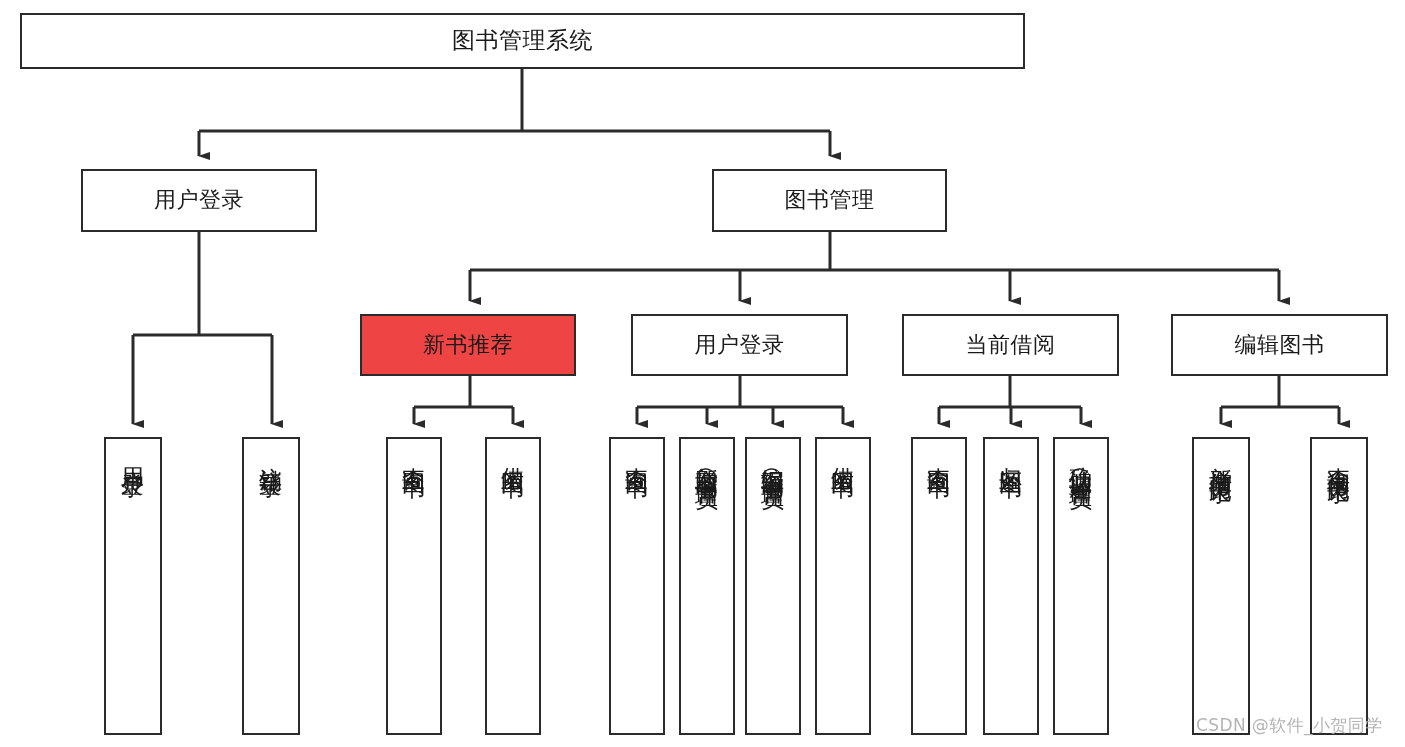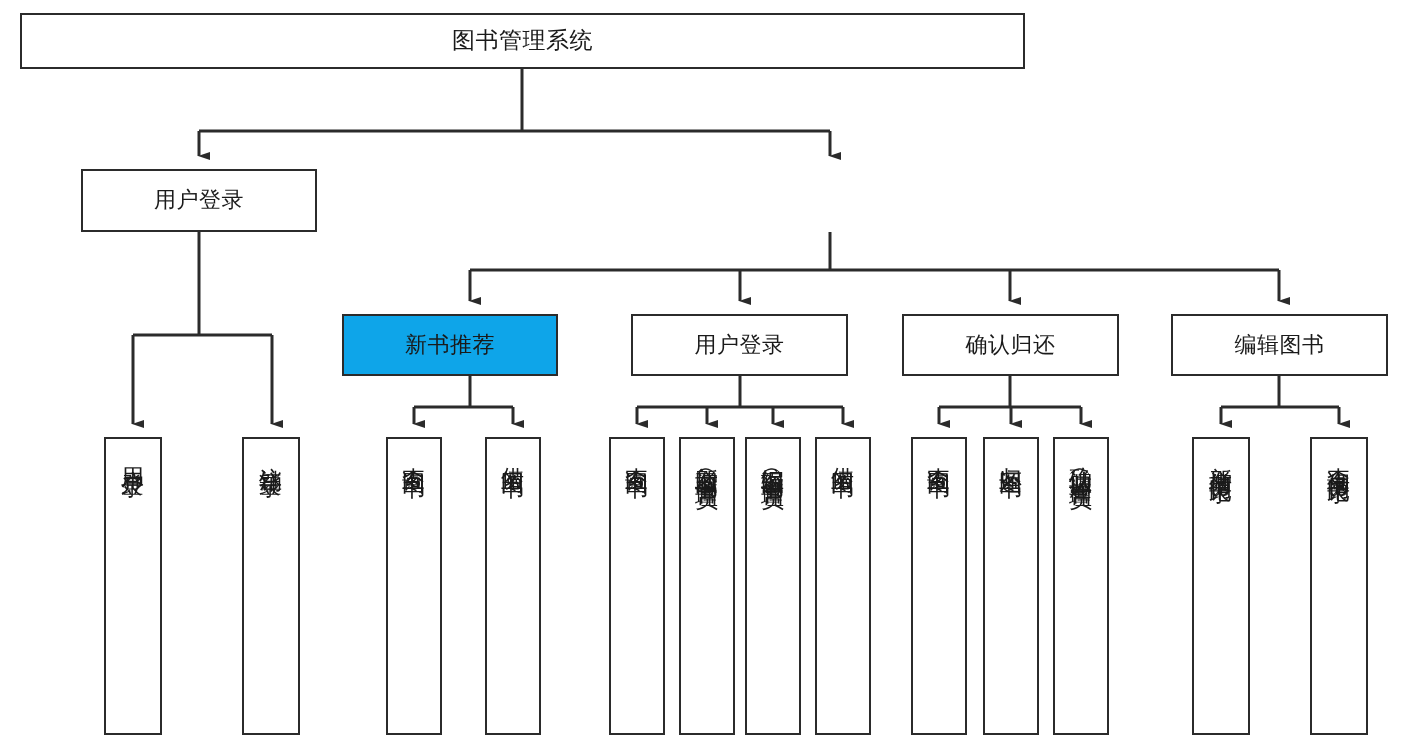--- a/index.html
+++ b/index.html
@@ -121,28 +121,31 @@
       <path d="M1339,407 L1339,424" marker-end="url(#arrow)"></path>
     </g>
   </svg>
 
   <div id="root-node" class="node horizontal" style="left: 20px; top: 13px; width: 1005px; height: 56px; border-color: rgb(43, 43, 43); background: rgb(255, 255, 255); color: rgb(26, 26, 26);">
     <span class="node-label">图书管理系统</span>
   </div>
   <div class="node horizontal" style="left: 81px; top: 169px; width: 236px; height: 63px; border-color: rgb(43, 43, 43); background: rgb(255, 255, 255); color: rgb(26, 26, 26);">
     <span class="node-label">用户登录</span>
   </div>
-  <div class="node horizontal" style="left: 342px; top: 314px; width: 216px; height: 62px; border-color: rgb(43, 43, 43); background: #0ea5e9; color: rgb(26, 26, 26);">
+  <div class="node horizontal" style="left: 712px; top: 169px; width: 235px; height: 63px; border-color: rgb(43, 43, 43); background: rgb(255, 255, 255); color: rgb(26, 26, 26);">
+    <span class="node-label">图书管理</span>
+  </div>
+  <div class="node horizontal" style="left: 360px; top: 314px; width: 216px; height: 62px; border-color: rgb(43, 43, 43); background: #ef4444; color: rgb(26, 26, 26);">
     <span class="node-label">新书推荐</span>
   </div>
   <div class="node horizontal" style="left: 631px; top: 314px; width: 217px; height: 62px; border-color: rgb(43, 43, 43); background: rgb(255, 255, 255); color: rgb(26, 26, 26);">
     <span class="node-label">用户登录</span>
   </div>
   <div class="node horizontal" style="left: 902px; top: 314px; width: 217px; height: 62px; border-color: rgb(43, 43, 43); background: rgb(255, 255, 255); color: rgb(26, 26, 26);">
-    <span class="node-label">确认归还</span>
+    <span class="node-label">当前借阅</span>
   </div>
   <div class="node horizontal" style="left: 1171px; top: 314px; width: 217px; height: 62px; border-color: rgb(43, 43, 43); background: rgb(255, 255, 255); color: rgb(26, 26, 26);">
     <span class="node-label">编辑图书</span>
   </div>
   <div class="node vertical" style="left: 104px; top: 437px; width: 58px; height: 298px; border-color: rgb(43, 43, 43); background: rgb(255, 255, 255); color: rgb(26, 26, 26);">
     <span class="node-label">用户登录</span>
   </div>
   <div class="node vertical" style="left: 242px; top: 437px; width: 58px; height: 298px; border-color: rgb(43, 43, 43); background: rgb(255, 255, 255); color: rgb(26, 26, 26);">
     <span class="node-label">注销登录</span>
   </div>
@@ -173,13 +176,14 @@
   <div class="node vertical" style="left: 1053px; top: 437px; width: 56px; height: 298px; border-color: rgb(43, 43, 43); background: rgb(255, 255, 255); color: rgb(26, 26, 26);">
     <span class="node-label">确认归还（管理员）</span>
   </div>
   <div class="node vertical" style="left: 1192px; top: 437px; width: 58px; height: 298px; border-color: rgb(43, 43, 43); background: rgb(255, 255, 255); color: rgb(26, 26, 26);">
     <span class="node-label">新增借阅记录</span>
   </div>
   <div class="node vertical" style="left: 1310px; top: 437px; width: 58px; height: 298px; border-color: rgb(43, 43, 43); background: rgb(255, 255, 255); color: rgb(26, 26, 26);">
     <span class="node-label">查询借阅记录</span>
   </div>
 
+  <div class="watermark" style="left: 1196px; top: 714px; color: rgb(180, 180, 180);">CSDN @软件_小贺同学</div>
 </div>
 
 </body></html>

